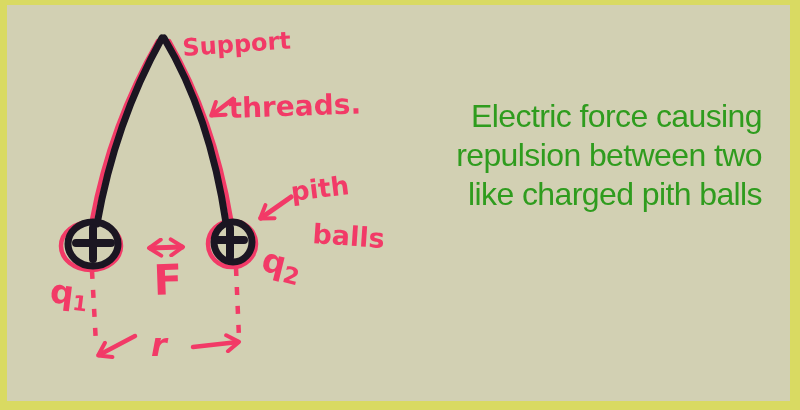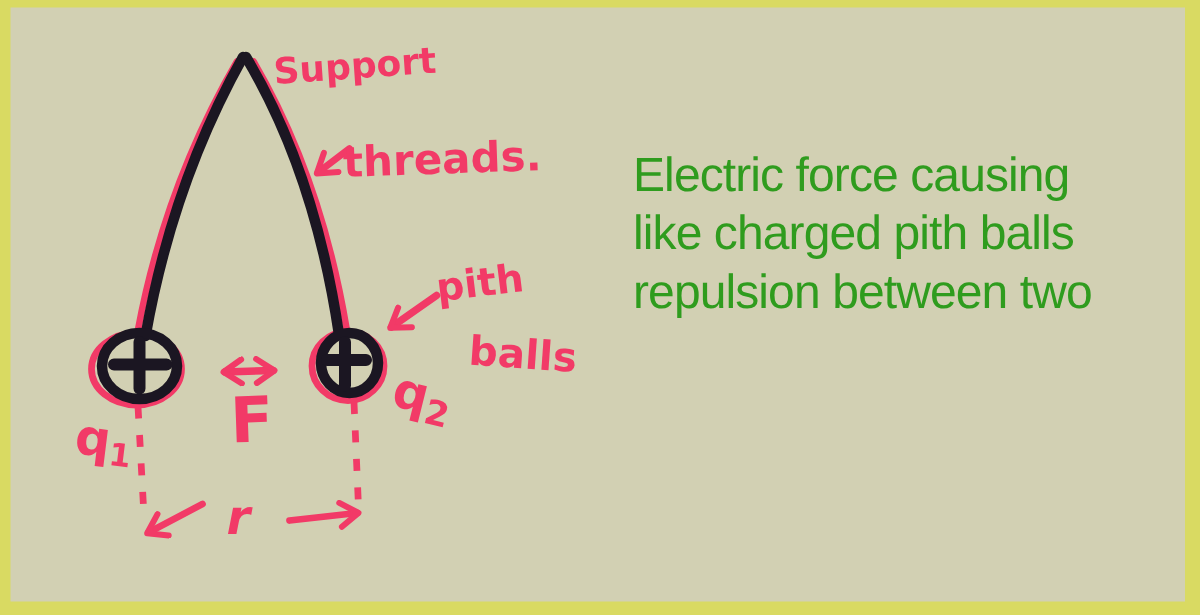--- a/index.html
+++ b/index.html
@@ -30,20 +30,21 @@
   .caption {
     position: absolute;
     left: 422px; top: 97px;
     width: 340px;
     color: #2f9c1e;
     font-family: "Liberation Sans", sans-serif;
     font-size: 32px;
     line-height: 39px;
     letter-spacing: -0.6px;
     white-space: nowrap;
+    text-align: right;
   }
   .caption span { display: block; }
 </style>
 </head>
 <body>
 
 <div class="frame">
   <div class="paper"></div>
 
   <svg class="diagram-svg" viewBox="0 0 800 410">
@@ -84,16 +85,16 @@
     <text class="hand" x="292" y="201" font-size="26" transform="rotate(-7 292 201)">pith</text>
     <text class="hand" x="312" y="243" font-size="27" transform="rotate(4 312 243)">balls</text>
     <text class="hand" x="154" y="295" font-size="42" transform="rotate(-2 154 295)">F</text>
     <text class="hand" x="151" y="356" font-size="32" font-style="italic">r</text>
     <text class="hand" x="49" y="302" font-size="33" transform="rotate(7 49 302)"><tspan>q</tspan><tspan font-size="21" dy="5">1</tspan></text>
     <text class="hand" x="260" y="270" font-size="33" transform="rotate(14 260 270)"><tspan>q</tspan><tspan font-size="23" dy="6">2</tspan></text>
   </svg>
 
   <div class="caption">
     <span>Electric force causing</span>
+    <span>repulsion between two</span>
     <span>like charged pith balls</span>
-    <span>repulsion between two</span>
   </div>
 </div>
 
 </body></html>

